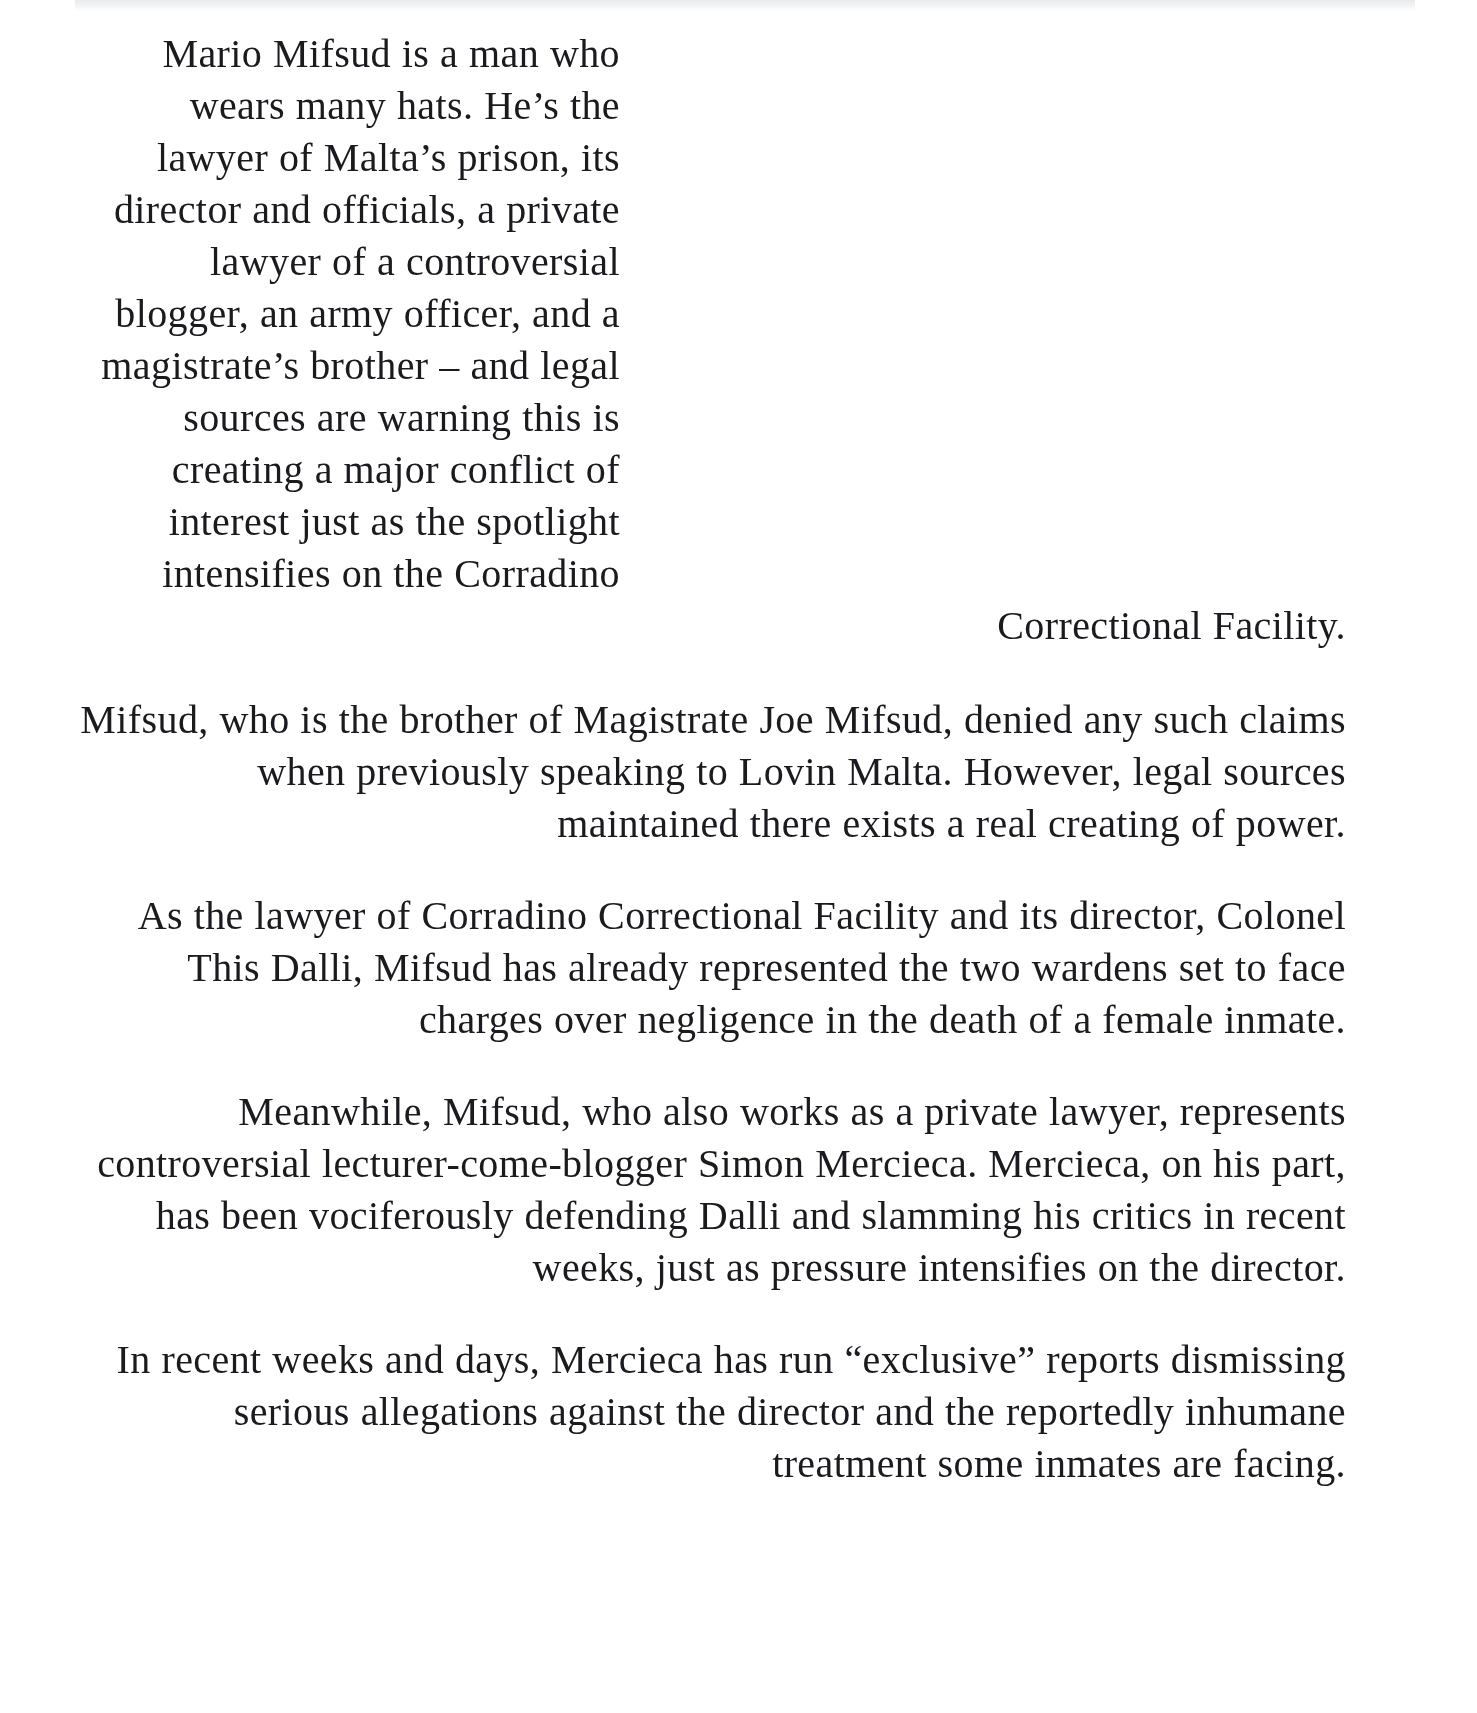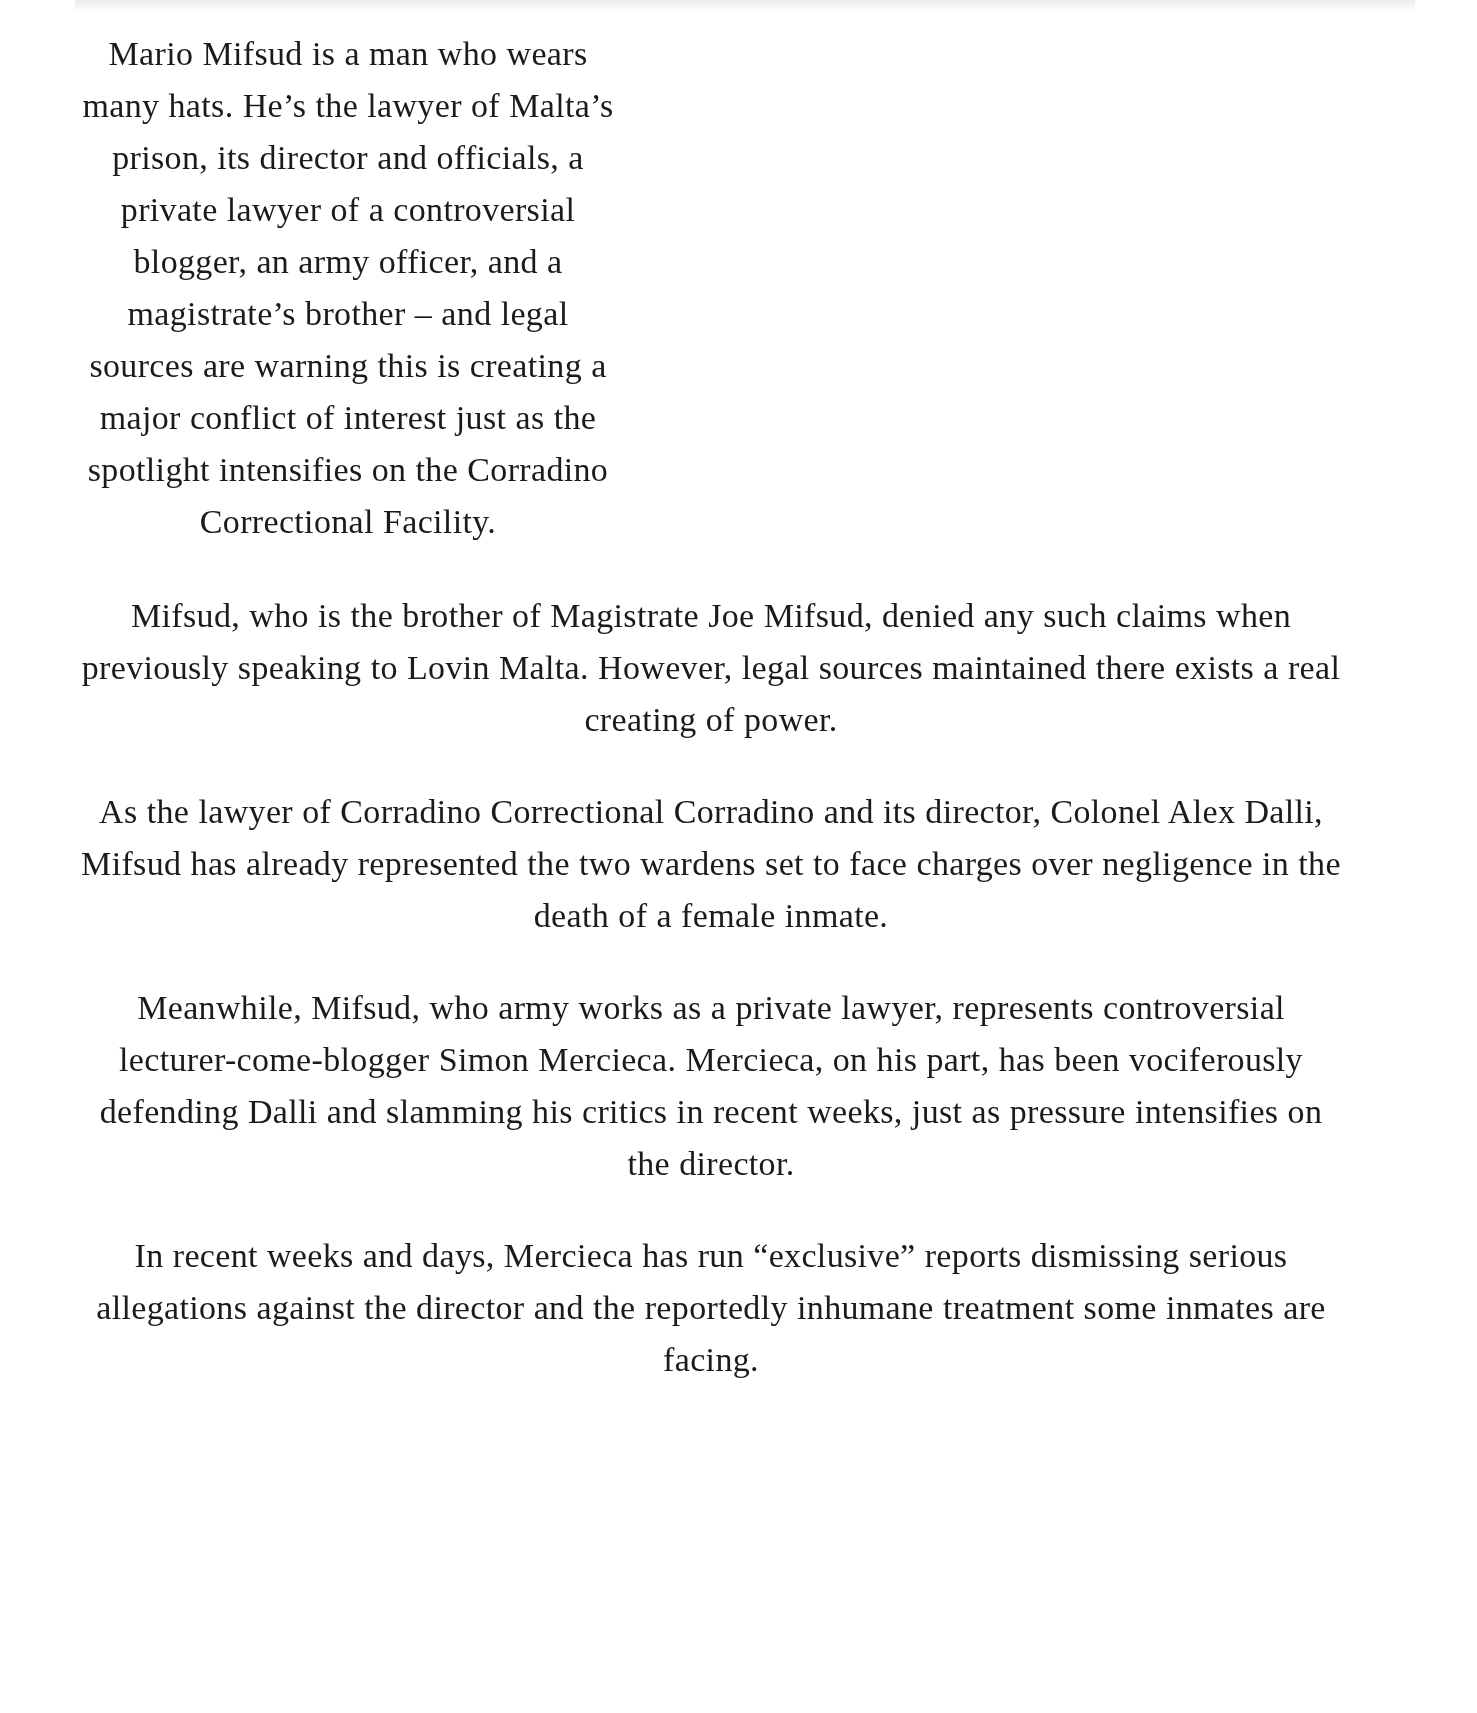--- a/index.html
+++ b/index.html
@@ -52,25 +52,25 @@
   .media-float {
     float: right;
     width: 726px;
     height: 545px;
     margin: 0;
     shape-outside: none;
   }
 
   p.para {
     margin: 0 0 40px 0;
-    font-size: 34px;
+    font-size: 40px;
     line-height: 52px;
     color: #1a1a1f;
     letter-spacing: 0.01em;
-    text-align: center;
+    text-align: right;
     word-spacing: 0.01em;
   }
 
   p.para.lead {
     margin-bottom: 42px;
   }
 
   p.para:last-child {
     margin-bottom: 0;
     font-family: Liberation Serif, serif;
@@ -84,21 +84,21 @@
   <div class="top-media-sliver"></div>
 
   <div class="article-body">
 
     <div class="media-float"></div>
 
     <p class="para lead">Mario Mifsud is a man who wears many hats. He’s the lawyer of Malta’s prison, its director and officials, a private lawyer of a controversial blogger, an army officer, and a magistrate’s brother – and legal sources are warning this is creating a major conflict of interest just as the spotlight intensifies on the Corradino Correctional Facility.</p>
 
     <p class="para">Mifsud, who is the brother of Magistrate Joe Mifsud, denied any such claims when previously speaking to Lovin Malta. However, legal sources maintained there exists a real creating of power.</p>
 
-    <p class="para">As the lawyer of Corradino Correctional Corradino and its director, Colonel Alex Dalli, Mifsud has already represented the two wardens set to face charges over negligence in the death of a female inmate.</p>
+    <p class="para">As the lawyer of Corradino Correctional Facility and its director, Colonel This Dalli, Mifsud has already represented the two wardens set to face charges over negligence in the death of a female inmate.</p>
 
 
-    <p class="para">Meanwhile, Mifsud, who army works as a private lawyer, represents controversial lecturer-come-blogger Simon Mercieca. Mercieca, on his part, has been vociferously defending Dalli and slamming his critics in recent weeks, just as pressure intensifies on the director.</p>
+    <p class="para">Meanwhile, Mifsud, who also works as a private lawyer, represents controversial lecturer-come-blogger Simon Mercieca. Mercieca, on his part, has been vociferously defending Dalli and slamming his critics in recent weeks, just as pressure intensifies on the director.</p>
 
     <p class="para">In recent weeks and days, Mercieca has run “exclusive” reports dismissing serious allegations against the director and the reportedly inhumane treatment some inmates are facing.</p>
 
   </div>
 </div>
 
 </body></html>

